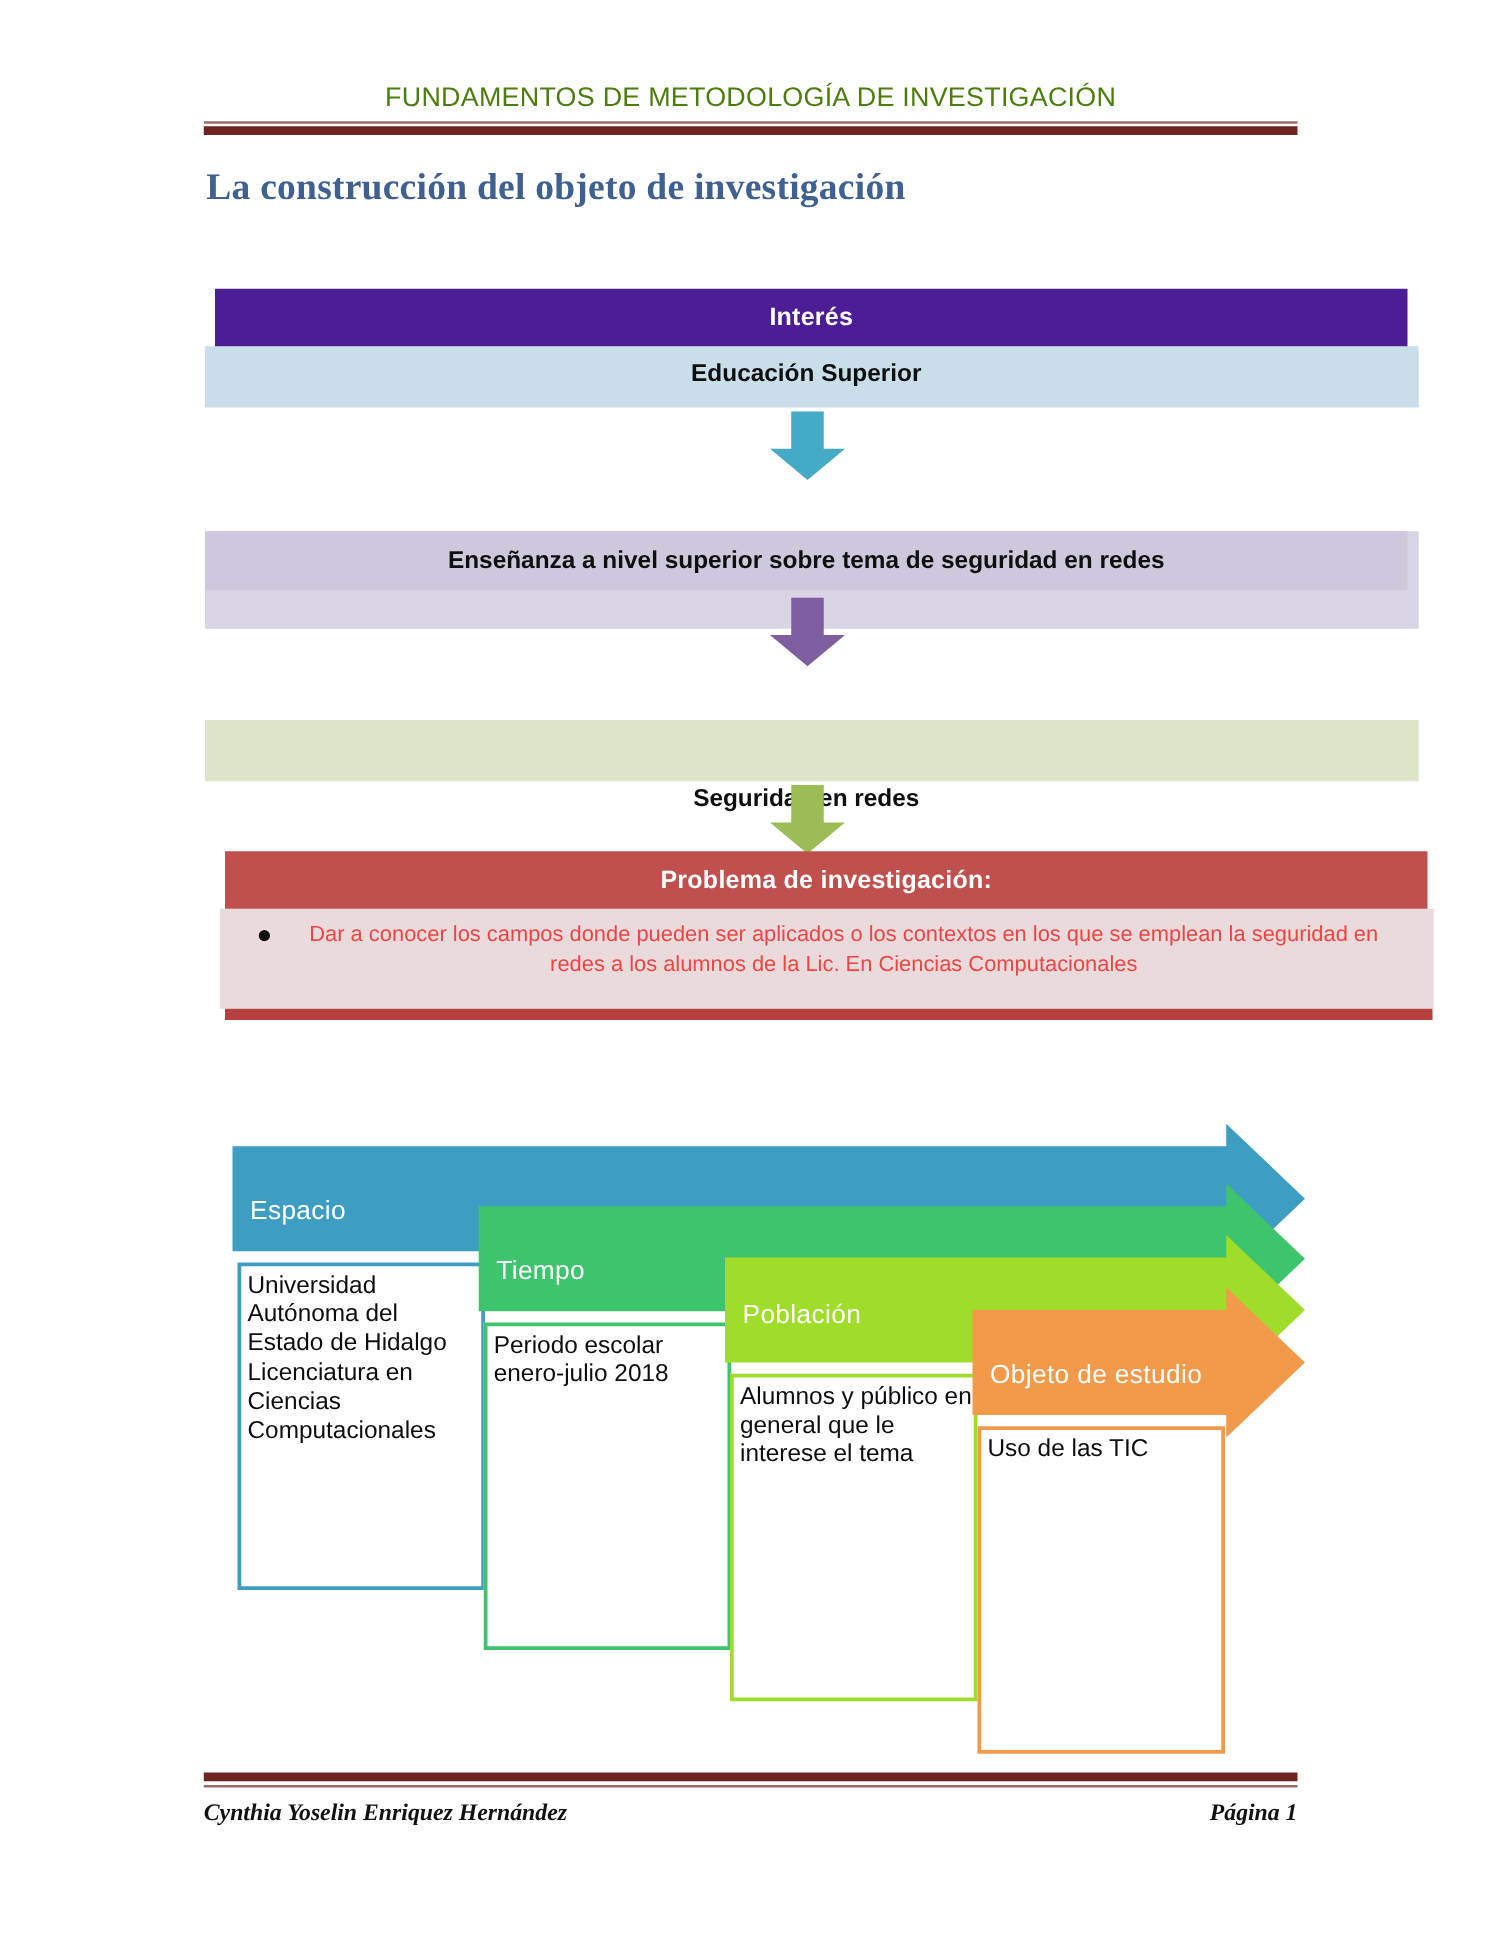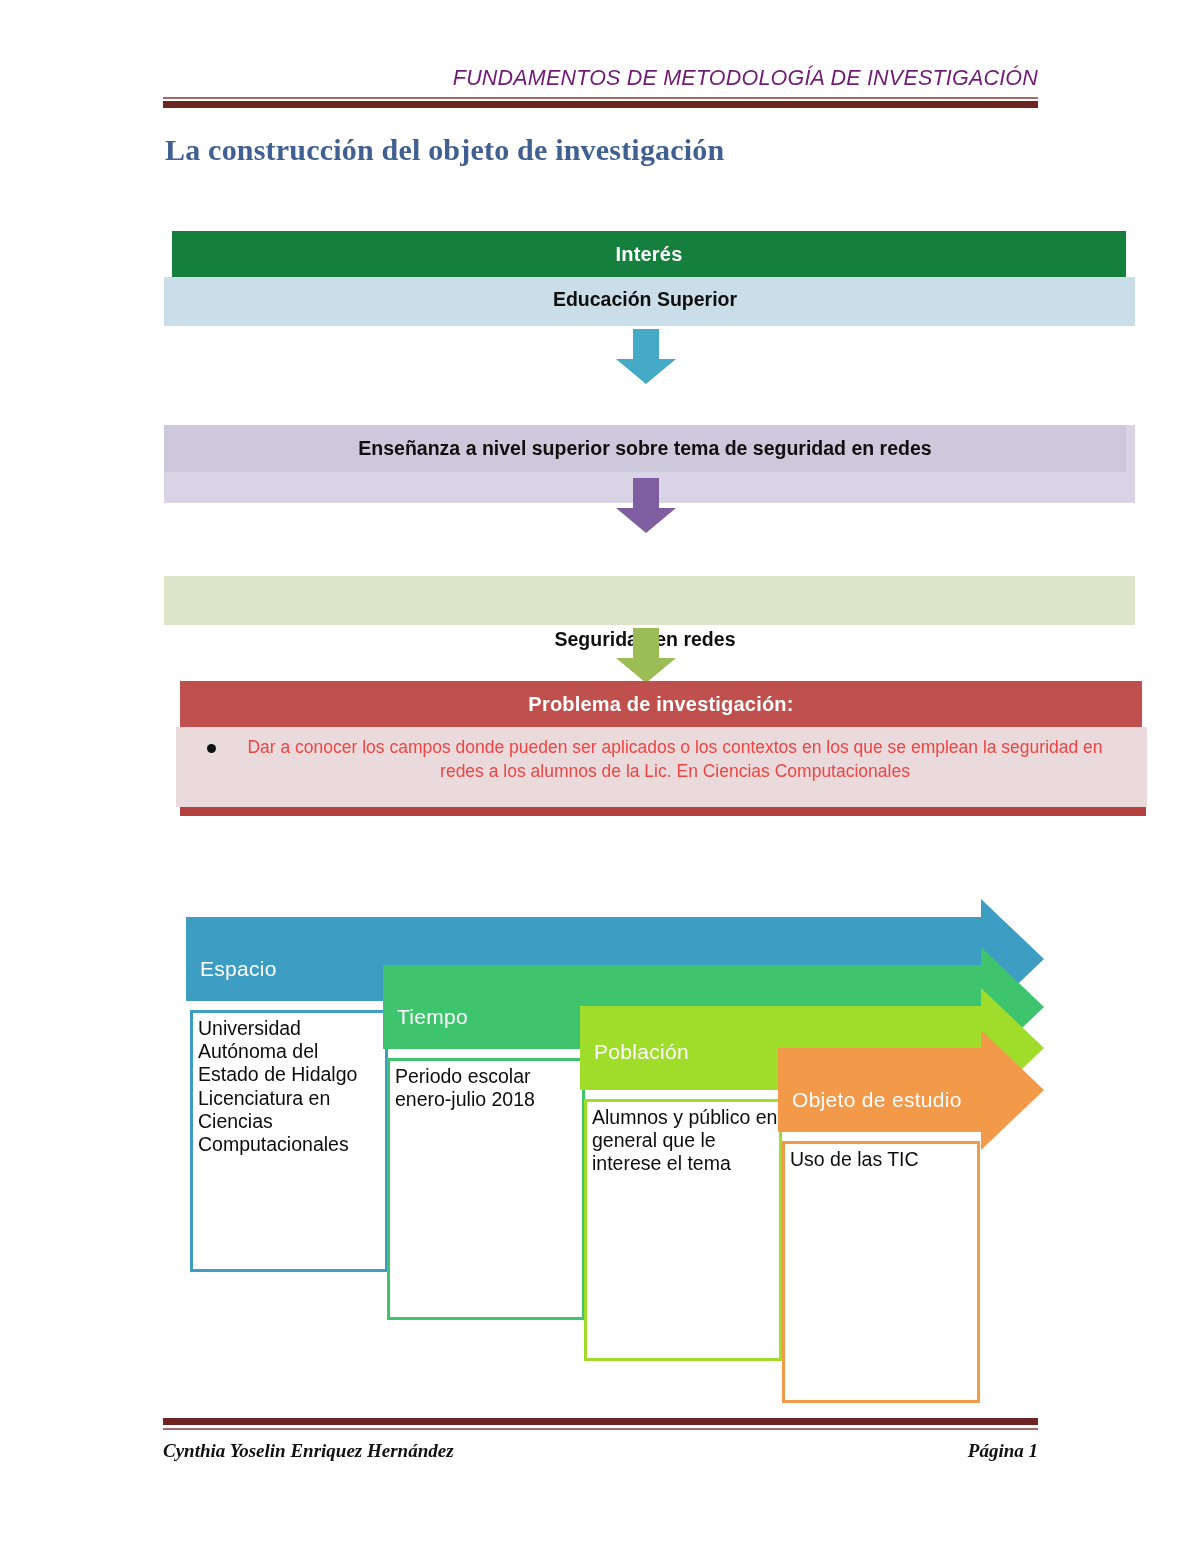--- a/index.html
+++ b/index.html
@@ -17,27 +17,26 @@
     background: #fff;
   }
 
   
   .doc-header {
     position: absolute;
     left: 163px; top: 66px;
     width: 875px;
   }
   .doc-header-text {
-    text-align: right;
+    text-align: center;
     font-size: 21.5px;
     letter-spacing: 0.2px;
-    color: #701a75;
+    color: #4d7c0f;
     font-family: "Liberation Sans", sans-serif;
     white-space: nowrap;
-    font-style: italic;
   }
   .rule-thin {
     height: 2px;
     background: #9d6b6b;
     margin-top: 6px;
   }
   .rule-thick {
     height: 7px;
     background: #6e2420;
     margin-top: 2px;
@@ -89,21 +88,21 @@
     color: #0f0f0f;
     font-weight: 700;
     font-size: 19.5px;
     text-align: center;
     width: 962px;
     left: 164px;
   }
 
   
   #blk-interes { left: 0; top: 231px; width: 1200px; height: 95px; }
-  #blk-interes .head { top: 0; height: 46px; background: #15803d; }
+  #blk-interes .head { top: 0; height: 46px; background: #4c1d95; }
   #blk-interes .body-back { top: 46px; height: 49px; background: #C9DEE8; }
   #blk-interes .btext { top: 46px; height: 44px; }
 
   
   #blk-idea { left: 0; top: 379px; width: 1200px; height: 124px; }
   #blk-idea .head { top: 0; height: 46px; background: #7E5EA0; }
   #blk-idea .body-back { top: 46px; height: 78px; background: #D9D4E5; }
   #blk-idea .body-front { top: 46px; height: 47px; background: #CEC8DC; }
   #blk-idea .btext { top: 46px; height: 47px; }
 

